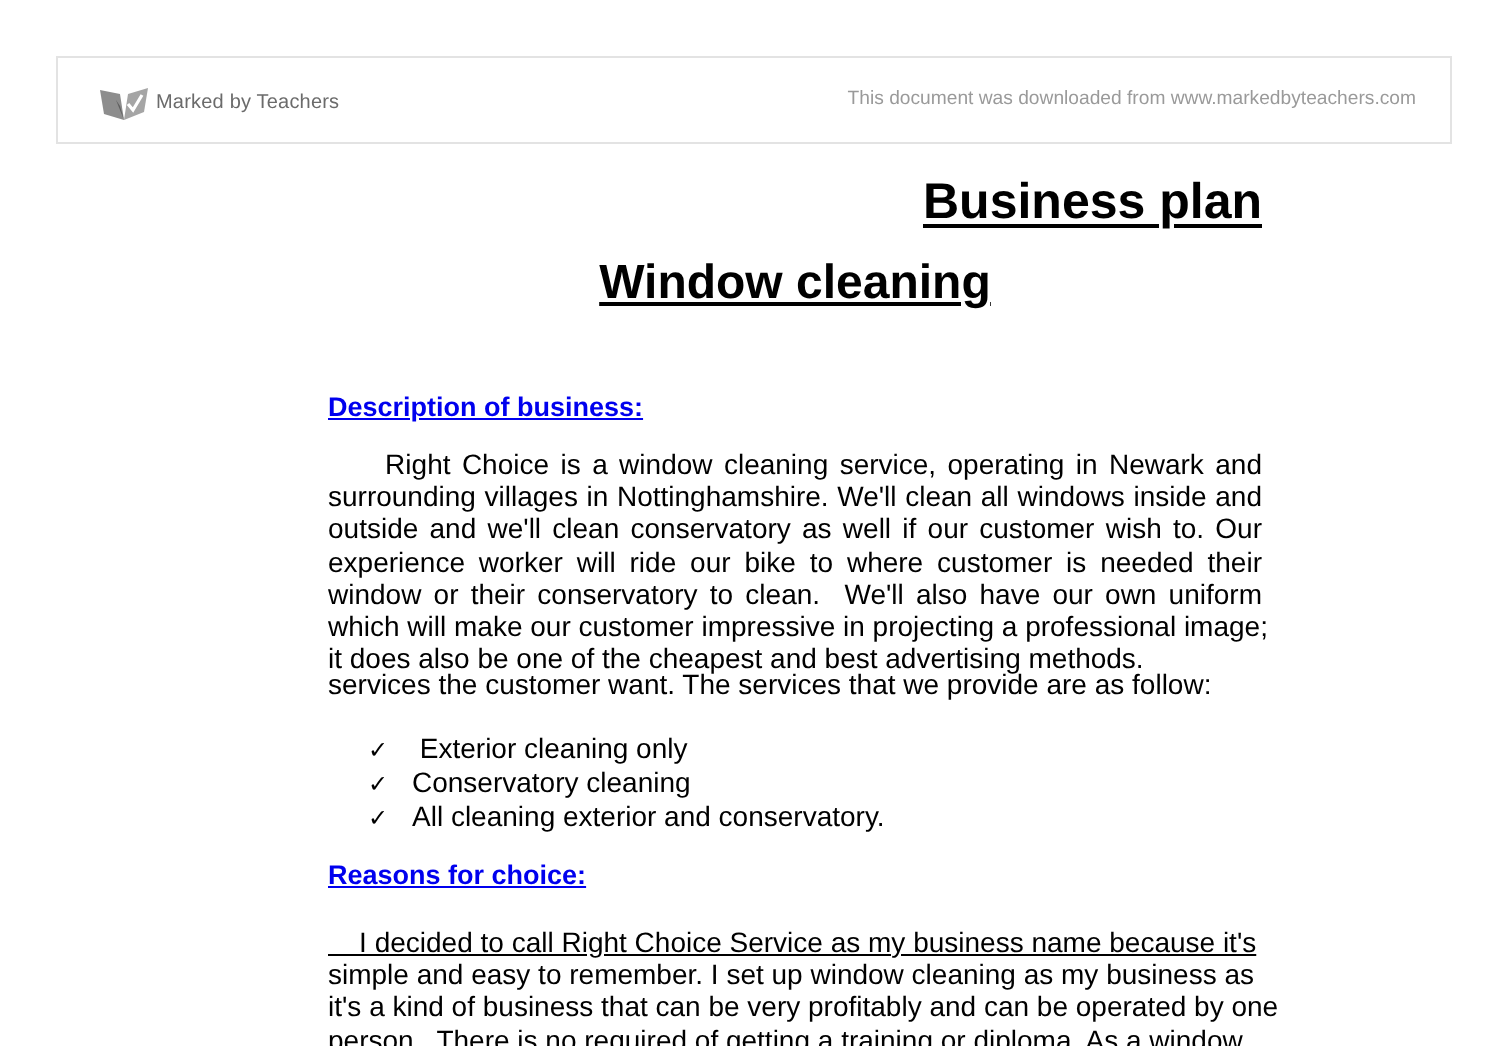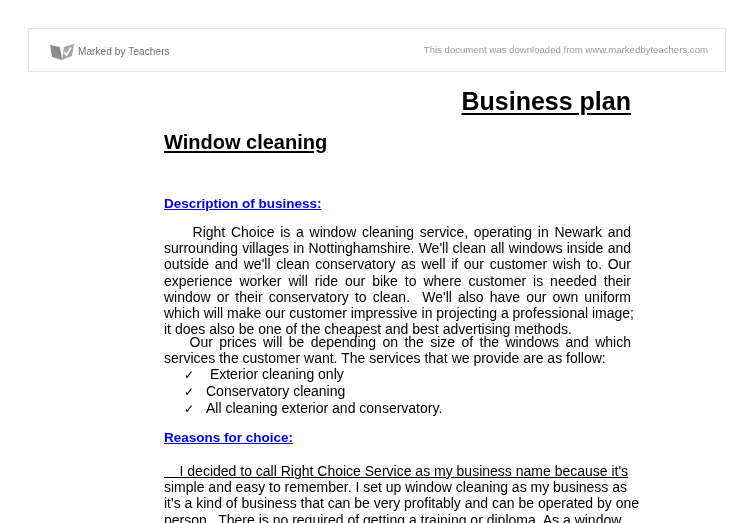--- a/index.html
+++ b/index.html
@@ -62,23 +62,23 @@
       text-decoration-thickness: 2px;
       text-underline-offset: 3px;
       margin: 0;
       line-height: 34px;
       position: absolute;
       left: 0;
       width: 467px;
       top: 0;
     }
     .doc-subtitle {
-      text-align: left;
+      text-align: center;
       font-weight: bold;
-      font-size: 20px;
+      font-size: 24px;
       text-decoration: underline;
       text-decoration-thickness: 2px;
       text-underline-offset: 2px;
       margin: 0;
       line-height: 24px;
       position: absolute;
       left: 0;
       width: 467px;
       top: 46px;
     }
@@ -156,21 +156,20 @@
     <span class="line" style="white-space:pre;">     Right Choice is a window cleaning service, operating in Newark and</span>
     <span class="line">surrounding villages in Nottinghamshire. We'll clean all windows inside and</span>
     <span class="line">outside and we'll clean conservatory as well if our customer wish to. Our</span>
     <span class="line">experience worker will ride our bike to where customer is needed their</span>
     <span class="line" style="white-space:pre;">window or their conservatory to clean.  We'll also have our own uniform</span>
     <span class="line">which will make our customer impressive in projecting a professional image;</span>
     <span class="line last">it does also be one of the cheapest and best advertising methods.</span>
   </p>
 
   <p class="para" style="top:250px;">
-    <span class="line" style="white-space:pre;">    Our prices will be depending on the size of the windows and which</span>
     <span class="line last">services the customer want. The services that we provide are as follow:</span>
   </p>
 
   <ul class="checklist" style="top:282px;">
     <li>
       <span class="check-icon">✓</span>
       <span style="white-space:pre;"> Exterior cleaning only</span>
     </li>
     <li>
       <span class="check-icon">✓</span>

